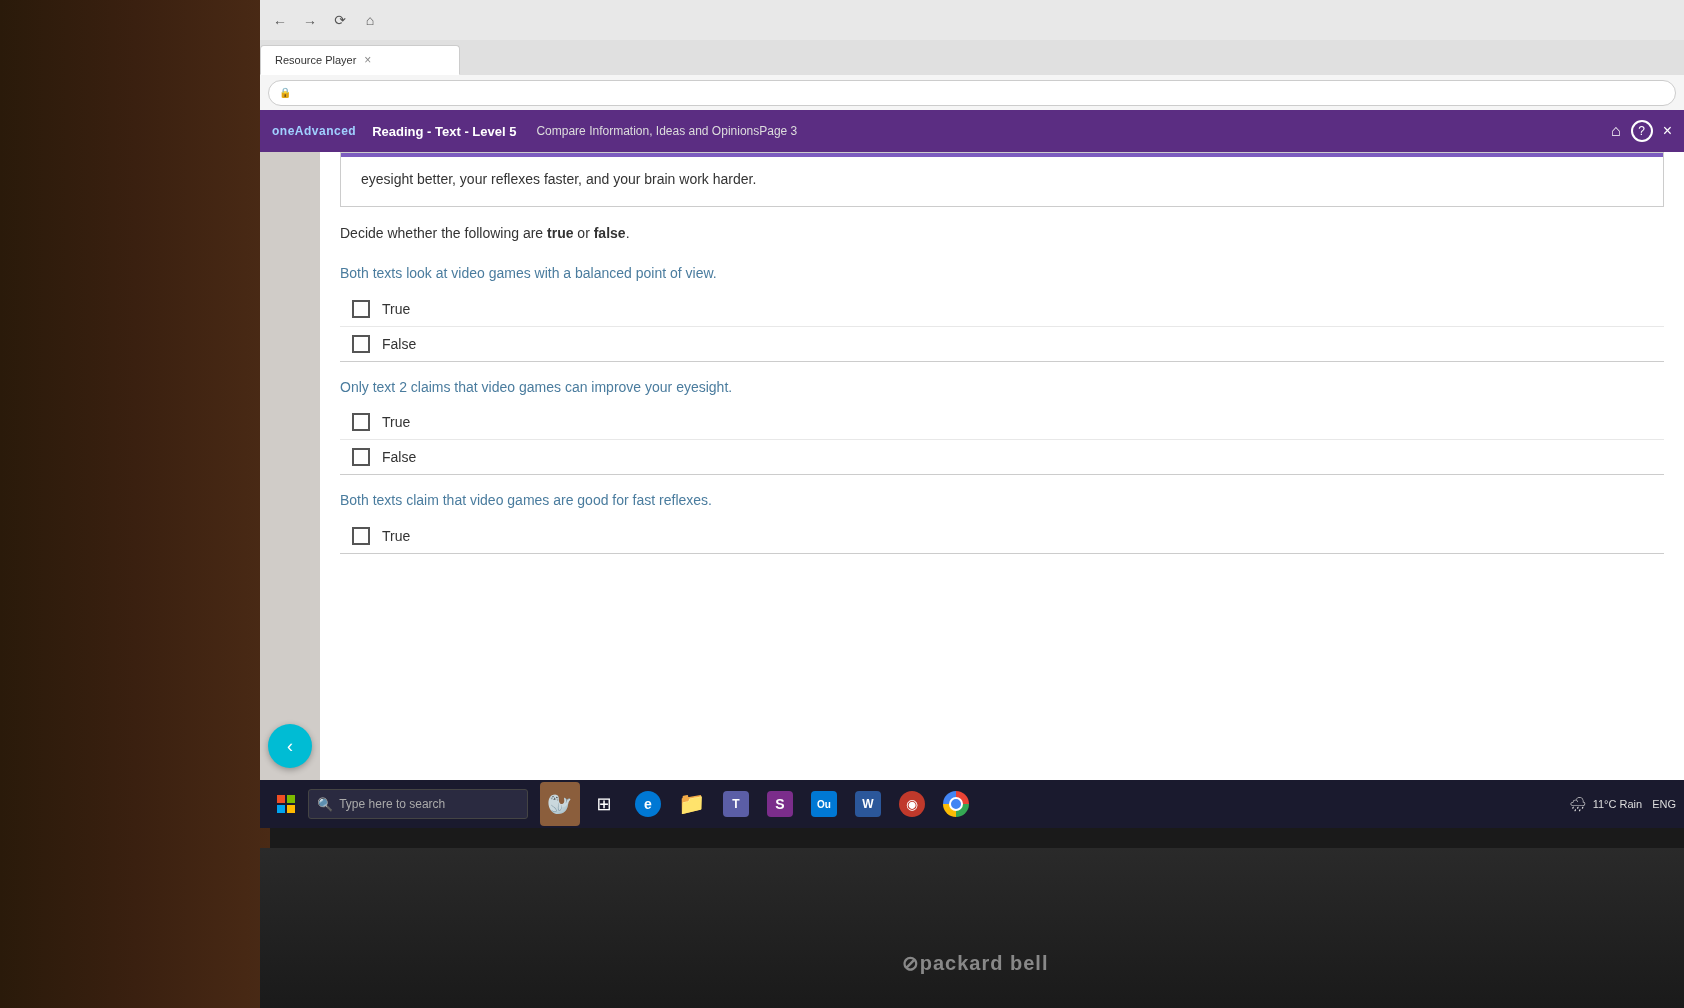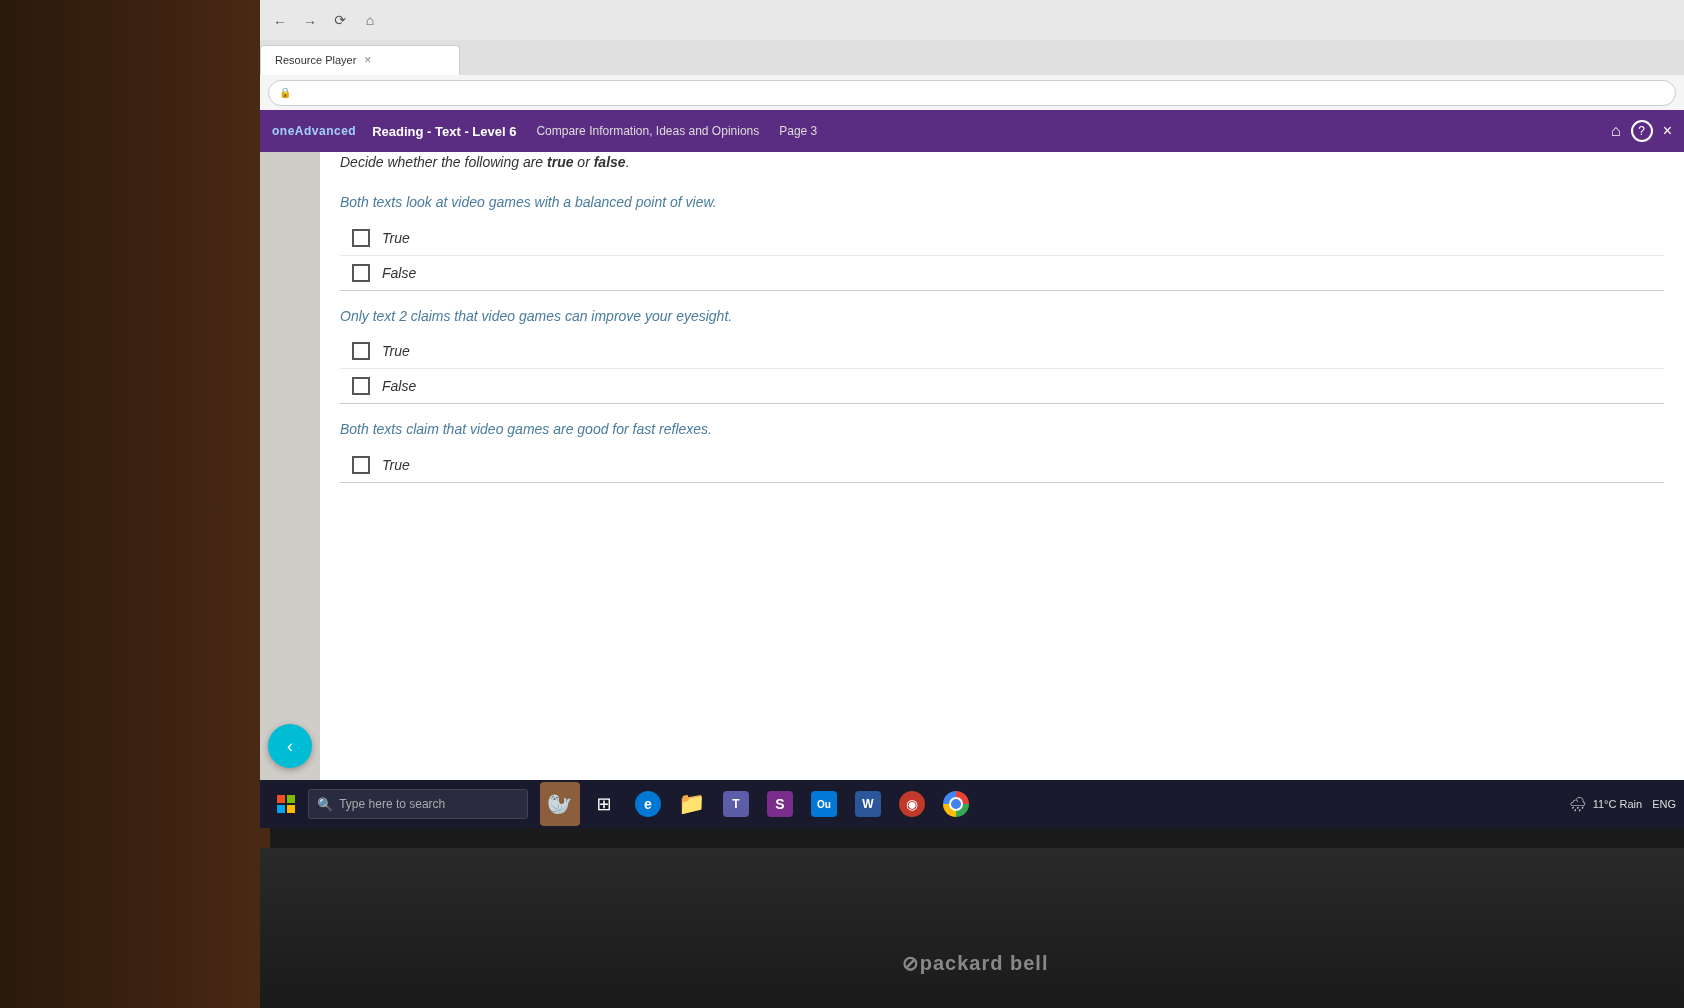--- a/index.html
+++ b/index.html
@@ -175,21 +175,20 @@
     .course-title {
       color: #fff;
       font-size: 13px;
       font-weight: bold;
       margin-right: 20px;
     }
 
     .course-subtitle {
       color: #ddd;
       font-size: 12px;
-      margin-right: 20px;
     }
 
     .page-indicator {
       color: #ddd;
       font-size: 12px;
     }
 
     .nav-icons {
       margin-left: auto;
       display: flex;
@@ -262,21 +261,20 @@
       position: absolute;
       top: 0;
       left: 0;
       right: 0;
       height: 4px;
       background: #7c5cbf;
     }
 
     .question-section {
       padding: 0 20px 16px 20px;
-      font-style: italic;
     }
 
     .instruction-text {
       font-size: 14px;
       color: #333;
       margin-bottom: 20px;
       line-height: 1.5;
     }
 
     .question-group {
@@ -429,38 +427,41 @@
     </div>
   </div>
 </div>
 
 <div class="page-content">
 
   <div class="course-nav">
     <div class="brand-logo">
       <span>oneAdvanced</span>
     </div>
-    <div class="course-title">Reading - Text - Level 6</div>
+    <div class="course-title">Reading - Text - Level 5</div>
     <div class="course-subtitle">Compare Information, Ideas and Opinions</div>
     <div class="page-indicator">Page 3</div>
     <div class="nav-icons">
       <button class="nav-icon-btn">⌂</button>
       <button class="nav-icon-btn" style="border:2px solid #fff; border-radius:50%; width:22px; height:22px; font-size:12px; display:flex; align-items:center; justify-content:center;">?</button>
       <button class="nav-icon-btn">×</button>
     </div>
   </div>
 
   <div class="main-area">
     <div class="left-panel">
       <button class="back-btn-circle">
         <span>‹</span>
       </button>
     </div>
     <div class="content-panel">
 
+      <div class="text-excerpt">
+        <span>eyesight better, your reflexes faster, and your brain work harder.</span>
+      </div>
 
       <div class="question-section">
         <div class="instruction-text">
           Decide whether the following are <strong>true</strong> or <strong>false</strong>.
         </div>
 
         <div class="question-group">
           <div class="question-text">Both texts look at video games with a balanced point of view.</div>
           <div class="answer-row">
             <div class="checkbox"></div>

